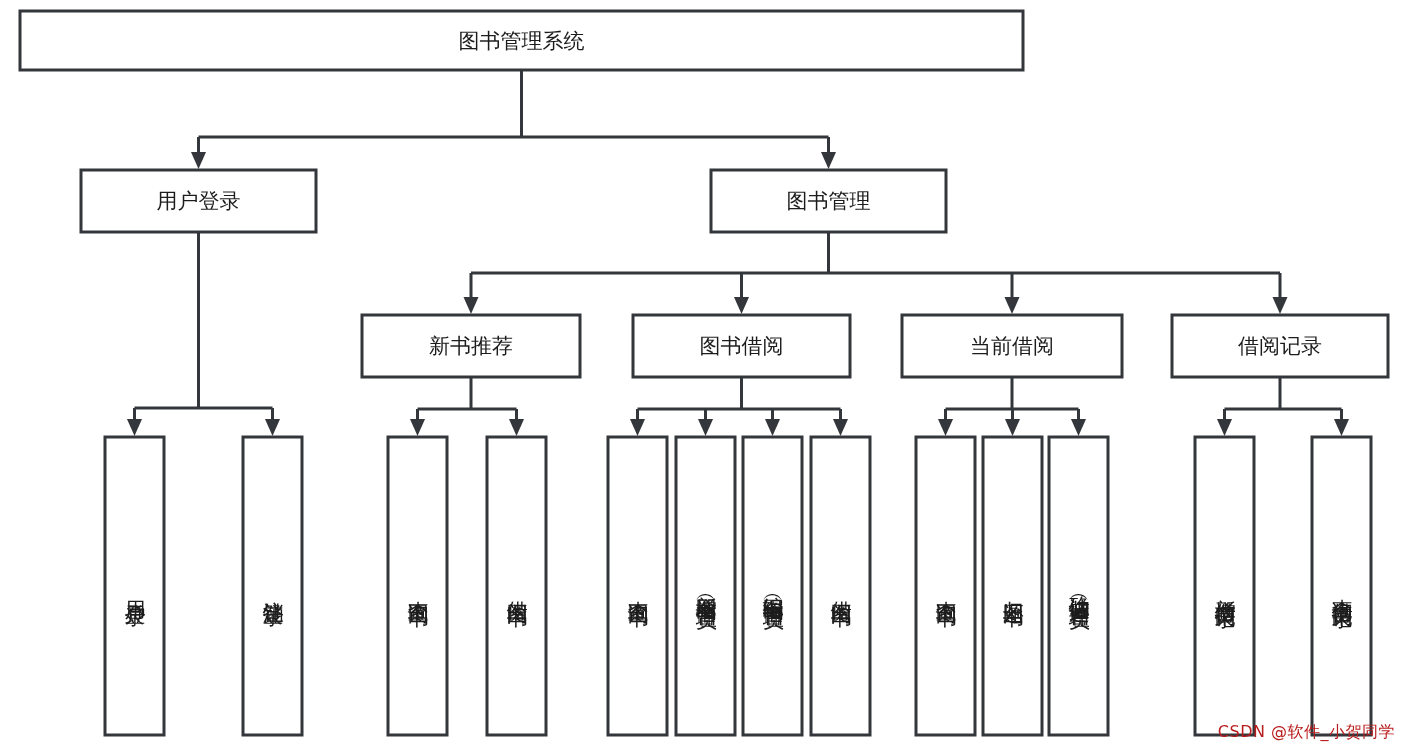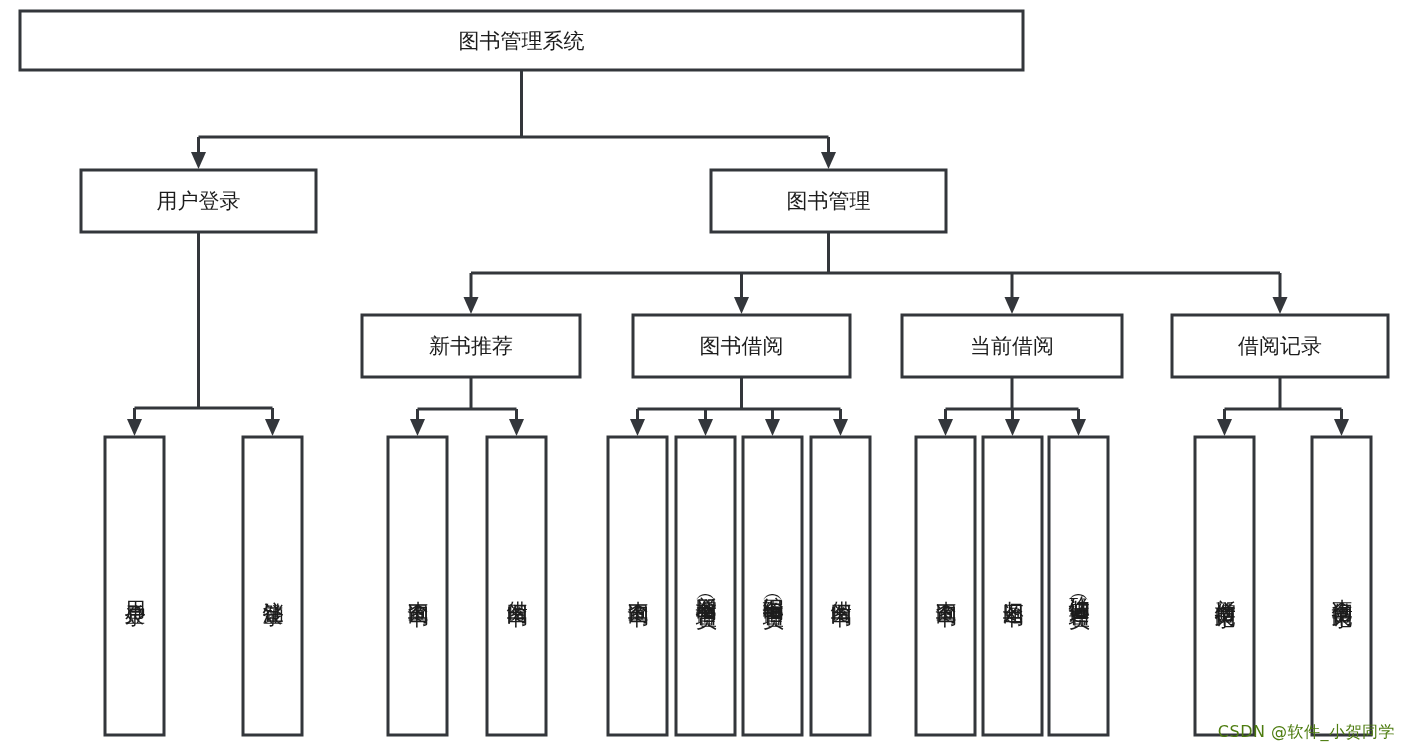--- a/index.html
+++ b/index.html
@@ -59,21 +59,21 @@
     white-space: nowrap;
     text-align: center;
     pointer-events: none;
   }
   .watermark {
     position: absolute;
     right: 10px;
     bottom: 4px;
     font-family: "DejaVu Sans", "Liberation Sans", sans-serif;
     font-size: 16px;
-    color: #4d7c0f;
+    color: #b91c1c;
     letter-spacing: 0.5px;
     white-space: nowrap;
   }
 </style>
 </head>
 <body>
 
 <div id="diagram-root">
 
   <svg class="diagram" viewBox="0 0 1405 747">

